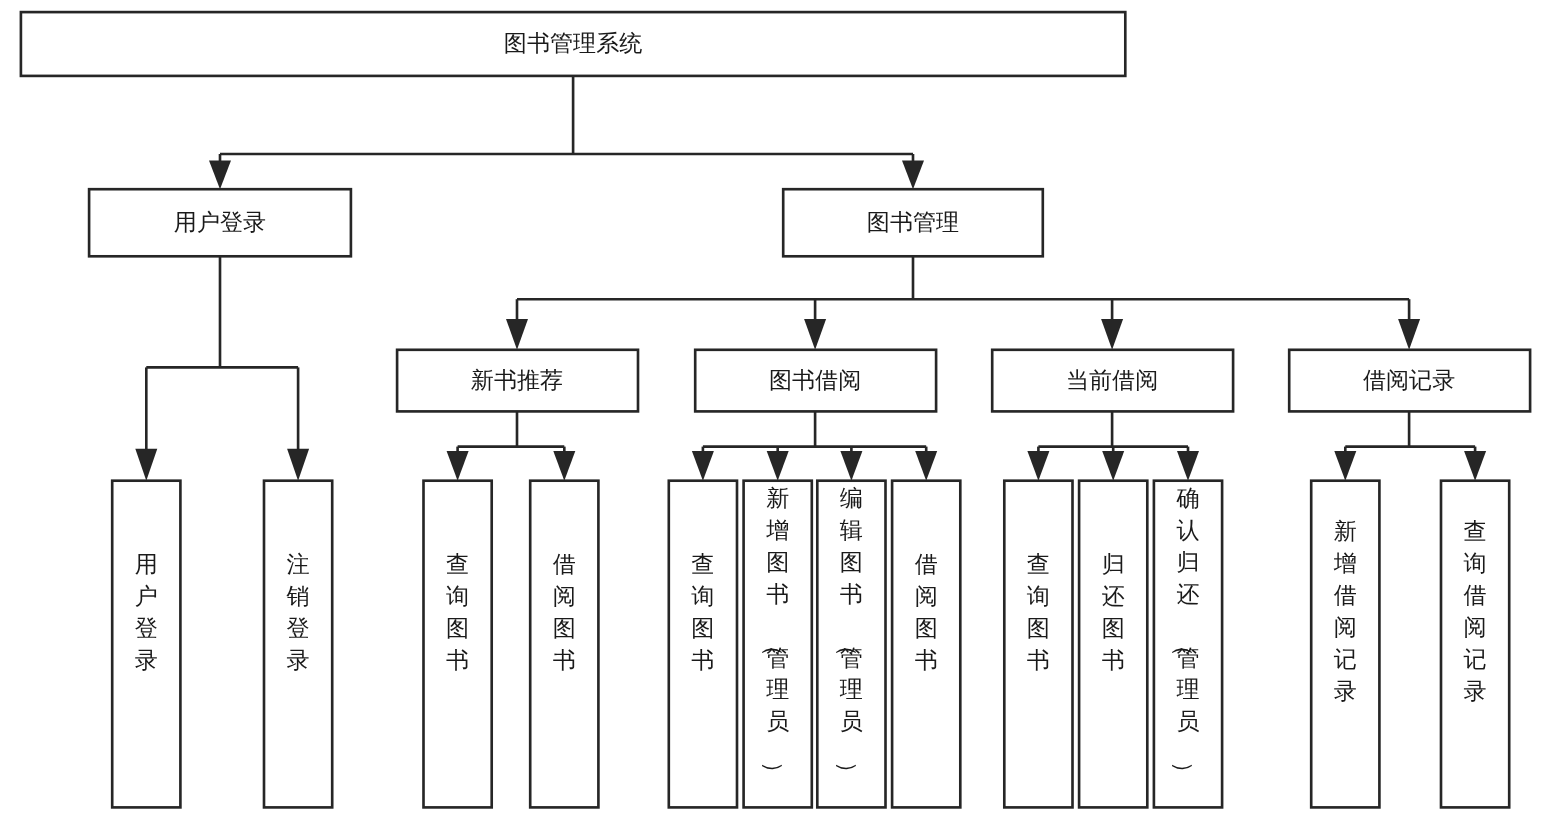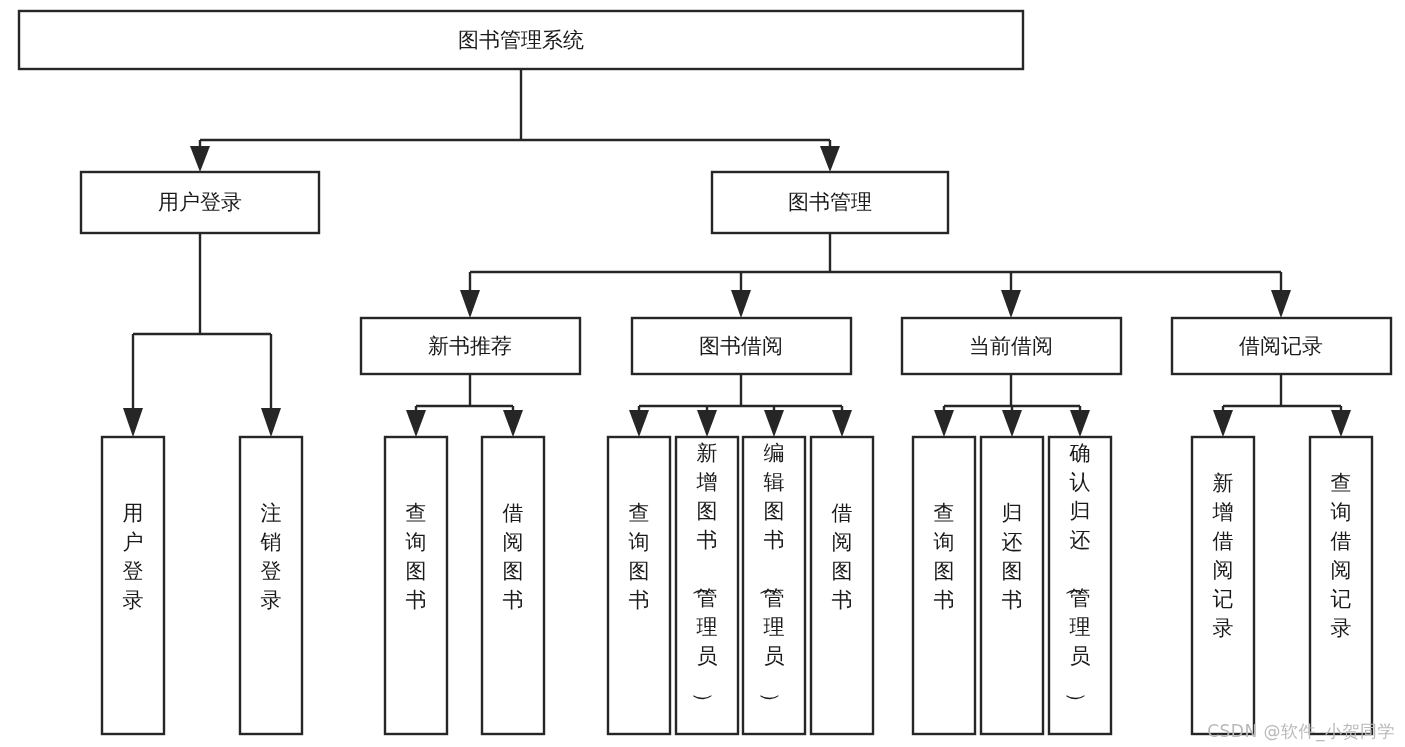--- a/index.html
+++ b/index.html
@@ -250,14 +250,13 @@
       <text class="node-label-vert" x="1223" y="490"><tspan x="1223" y="490">新</tspan><tspan x="1223" y="519">增</tspan><tspan x="1223" y="548">借</tspan><tspan x="1223" y="577">阅</tspan><tspan x="1223" y="606">记</tspan><tspan x="1223" y="635">录</tspan></text>
     </g>
 
     <g>
       <rect class="node-box" x="1310" y="437" width="62" height="297"></rect>
       <text class="node-label-vert" x="1341" y="490"><tspan x="1341" y="490">查</tspan><tspan x="1341" y="519">询</tspan><tspan x="1341" y="548">借</tspan><tspan x="1341" y="577">阅</tspan><tspan x="1341" y="606">记</tspan><tspan x="1341" y="635">录</tspan></text>
     </g>
 
   </svg>
 
-  <div class="watermark">CSDN @软件_小贺同学</div>
 </div>
 
 </body></html>

